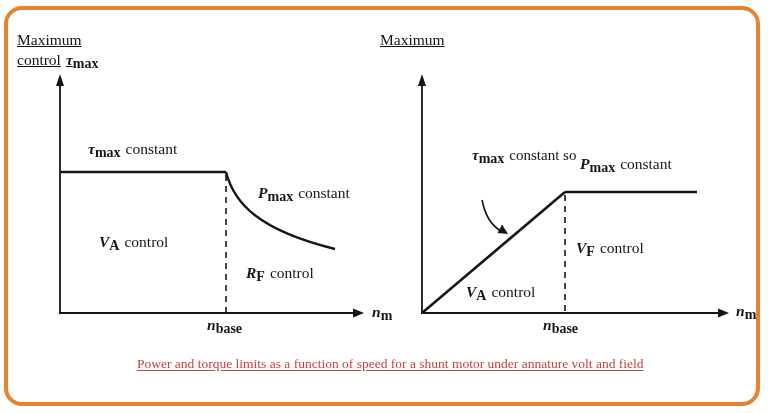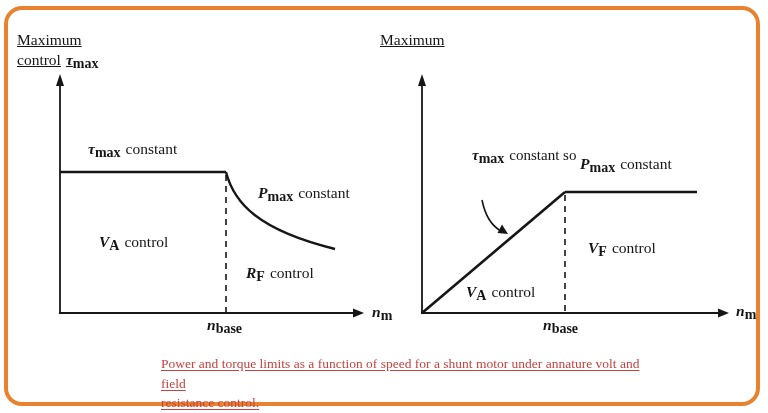--- a/index.html
+++ b/index.html
@@ -38,21 +38,21 @@
   .eq { margin: 0 5px; font-weight: bold; }
   .note { line-height: 1.28; font-size: 15px; }
   .caption {
     position: absolute;
     left: 137px; top: 354px;
     width: 520px;
     font-size: 13.5px;
     color: #c24440;
     line-height: 1.45;
   }
-  .cap-line { text-decoration: underline; text-underline-offset: 2px; margin-left: 24px; }
+  .cap-line { text-decoration: underline; text-underline-offset: 2px; }
 </style>
 </head>
 <body>
 
 <div class="frame"></div>
 
 <svg class="plot" width="768" height="413" viewBox="0 0 768 413">
 
   <line x1="60" y1="313" x2="60" y2="82" stroke="#161616" stroke-width="1.8"></line>
   <polygon points="60,74 56,86 64,86" fill="#161616"></polygon>
@@ -114,28 +114,27 @@
 </div>
 
 <div class="lbl" style="left:580px; top:155px;">
   <span class="it">P</span><sub>max</sub><span class="g">constant</span>
 </div>
 
 <div class="lbl" style="left:466px; top:283px;">
   <span class="it">V</span><sub>A</sub><span class="g">control</span>
 </div>
 
-<div class="lbl" style="left:588px; top:239px;">
+<div class="lbl" style="left:576px; top:239px;">
   <span class="it">V</span><sub>F</sub><span class="g">control</span>
 </div>
 
 <div class="lbl" style="left:543px; top:316px;">
   <span class="it">n</span><sub>base</sub>
 </div>
 
 <div class="lbl" style="left:736px; top:302px;">
   <span class="it">n</span><sub>m</sub>
 </div>
 
 <div class="caption">
   <div class="cap-line">Power and torque limits as a function of speed for a shunt motor under annature volt and field</div>
-  <div class="cap-line">resistance control.</div>
 </div>
 
 </body></html>

